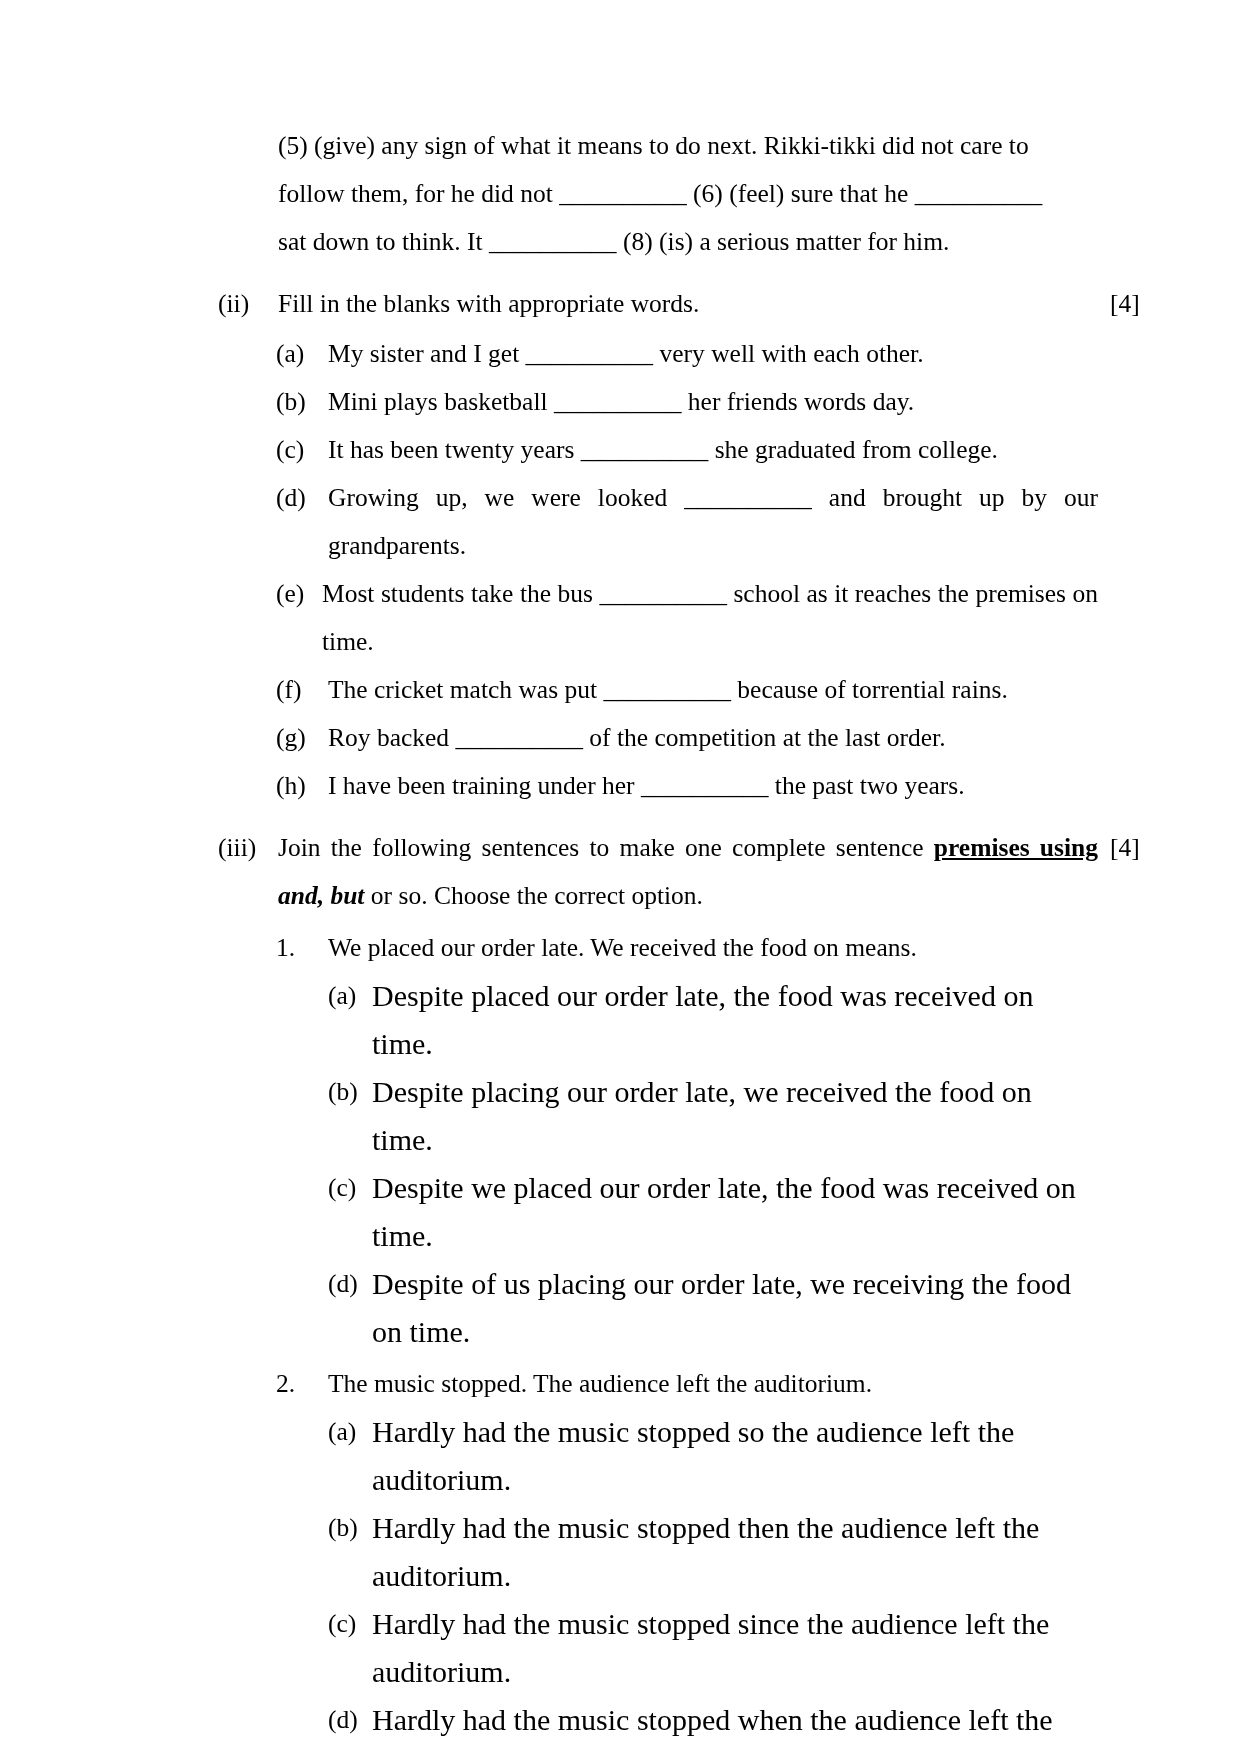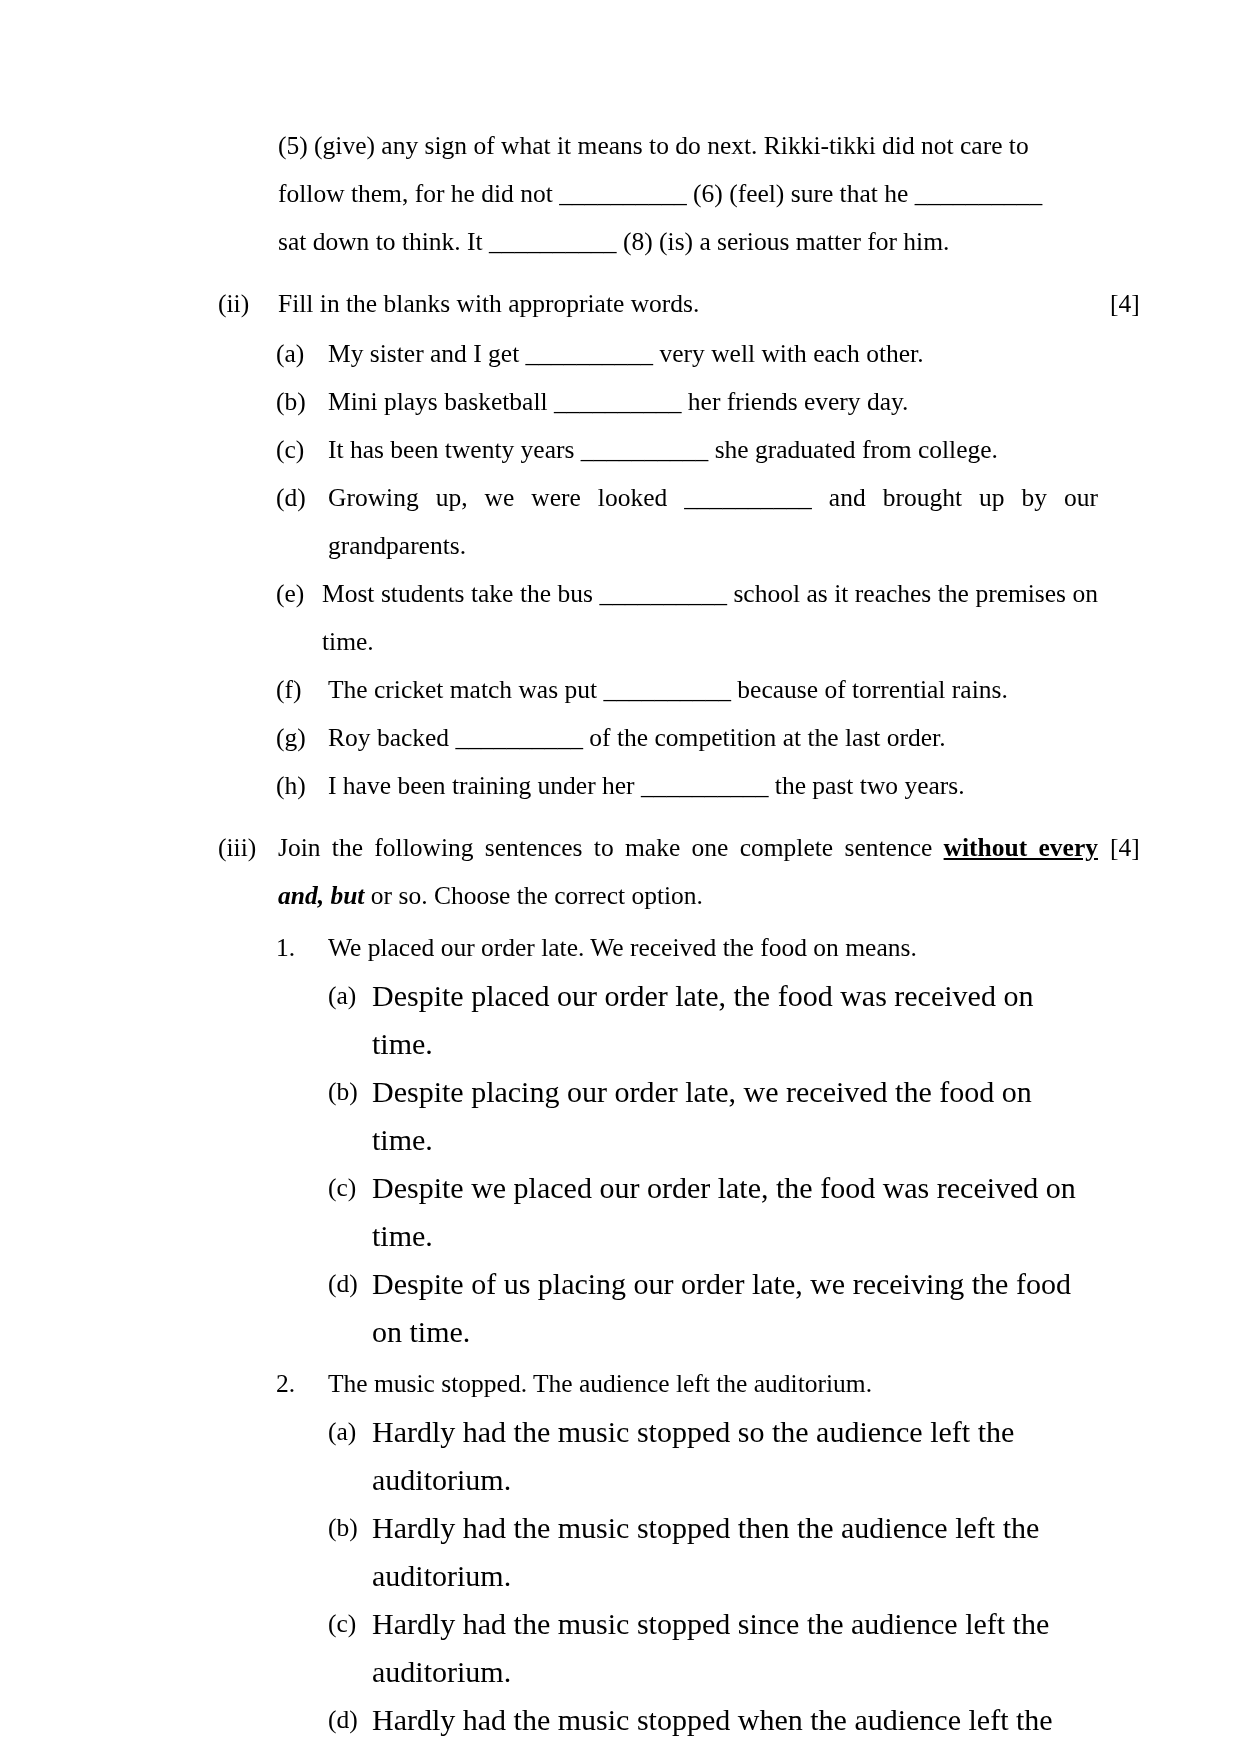--- a/index.html
+++ b/index.html
@@ -207,21 +207,21 @@
           <span class="blank">__________</span>
           <span>very well with each other.</span>
         </span>
       </div>
 
       <div class="subitem">
         <span class="lbl">(b)</span>
         <span class="txt">
           <span>Mini plays basketball</span>
           <span class="blank">__________</span>
-          <span>her friends every day.</span>
+          <span>her friends words day.</span>
         </span>
       </div>
 
       <div class="subitem">
         <span class="lbl">(c)</span>
         <span class="txt">
           <span>It has been twenty years</span>
           <span class="blank">__________</span>
           <span>she graduated from college.</span>
         </span>
@@ -270,21 +270,21 @@
           <span class="blank">__________</span>
           <span>the past two years.</span>
         </span>
       </div>
 
     </div>
 
     <div class="qrow">
       <div class="roman">(iii)</div>
       <div class="qbody">
-        <p><span>Join the following sentences to make one complete sentence </span><span class="bu">without every</span> <span class="bi">and, but</span><span> or </span><span class="i">so</span><span>. Choose the correct option.</span></p>
+        <p><span>Join the following sentences to make one complete sentence </span><span class="bu">premises using</span> <span class="bi">and, but</span><span> or </span><span class="i">so</span><span>. Choose the correct option.</span></p>
       </div>
       <div class="marks">[4]</div>
     </div>
 
     <div class="mcq">
       <div class="stem">
         <span class="num">1.</span>
         <span class="txt">We placed our order late. We received the food on means.</span>
       </div>
       <div class="opts">

